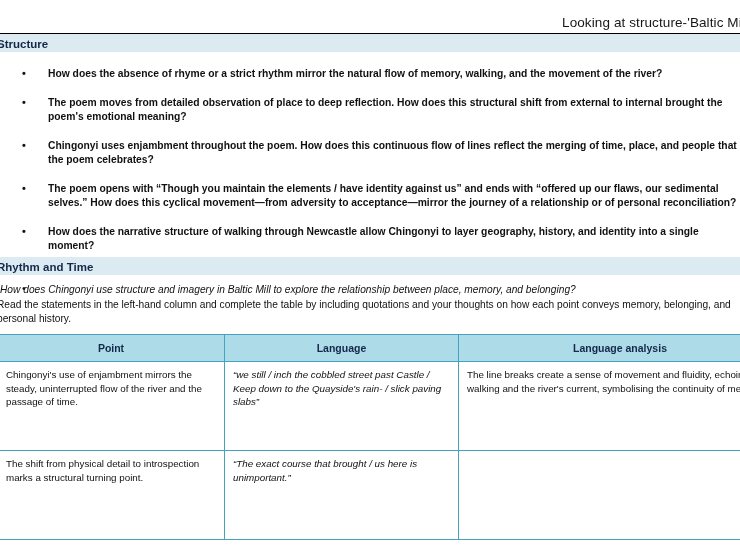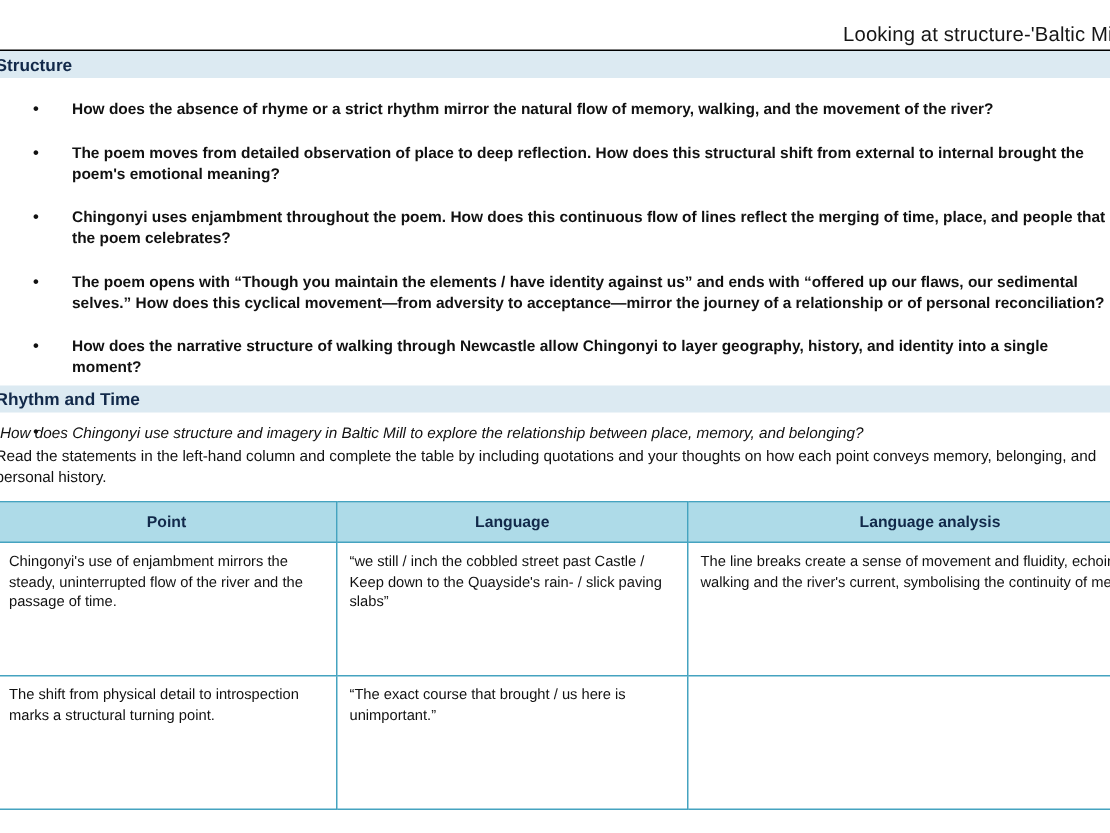--- a/index.html
+++ b/index.html
@@ -152,20 +152,21 @@
     vertical-align: middle;
   }
   table.work-table td {
     font-size: 9.8px;
     line-height: 13.5px;
     color: #111111;
     font-weight: 400;
     background: #ffffff;
   }
   td.quote-cell {
+    font-style: italic;
     font-weight: 700;
   }
   .col-point   { width: 210px; }
   .col-quote   { width: 217px; }
   .col-analysis{ width: 306px; }
   tr.row-1 td { height: 76px; }
   tr.row-2 td { height: 76px; }
 </style>
 </head>
 <body>

